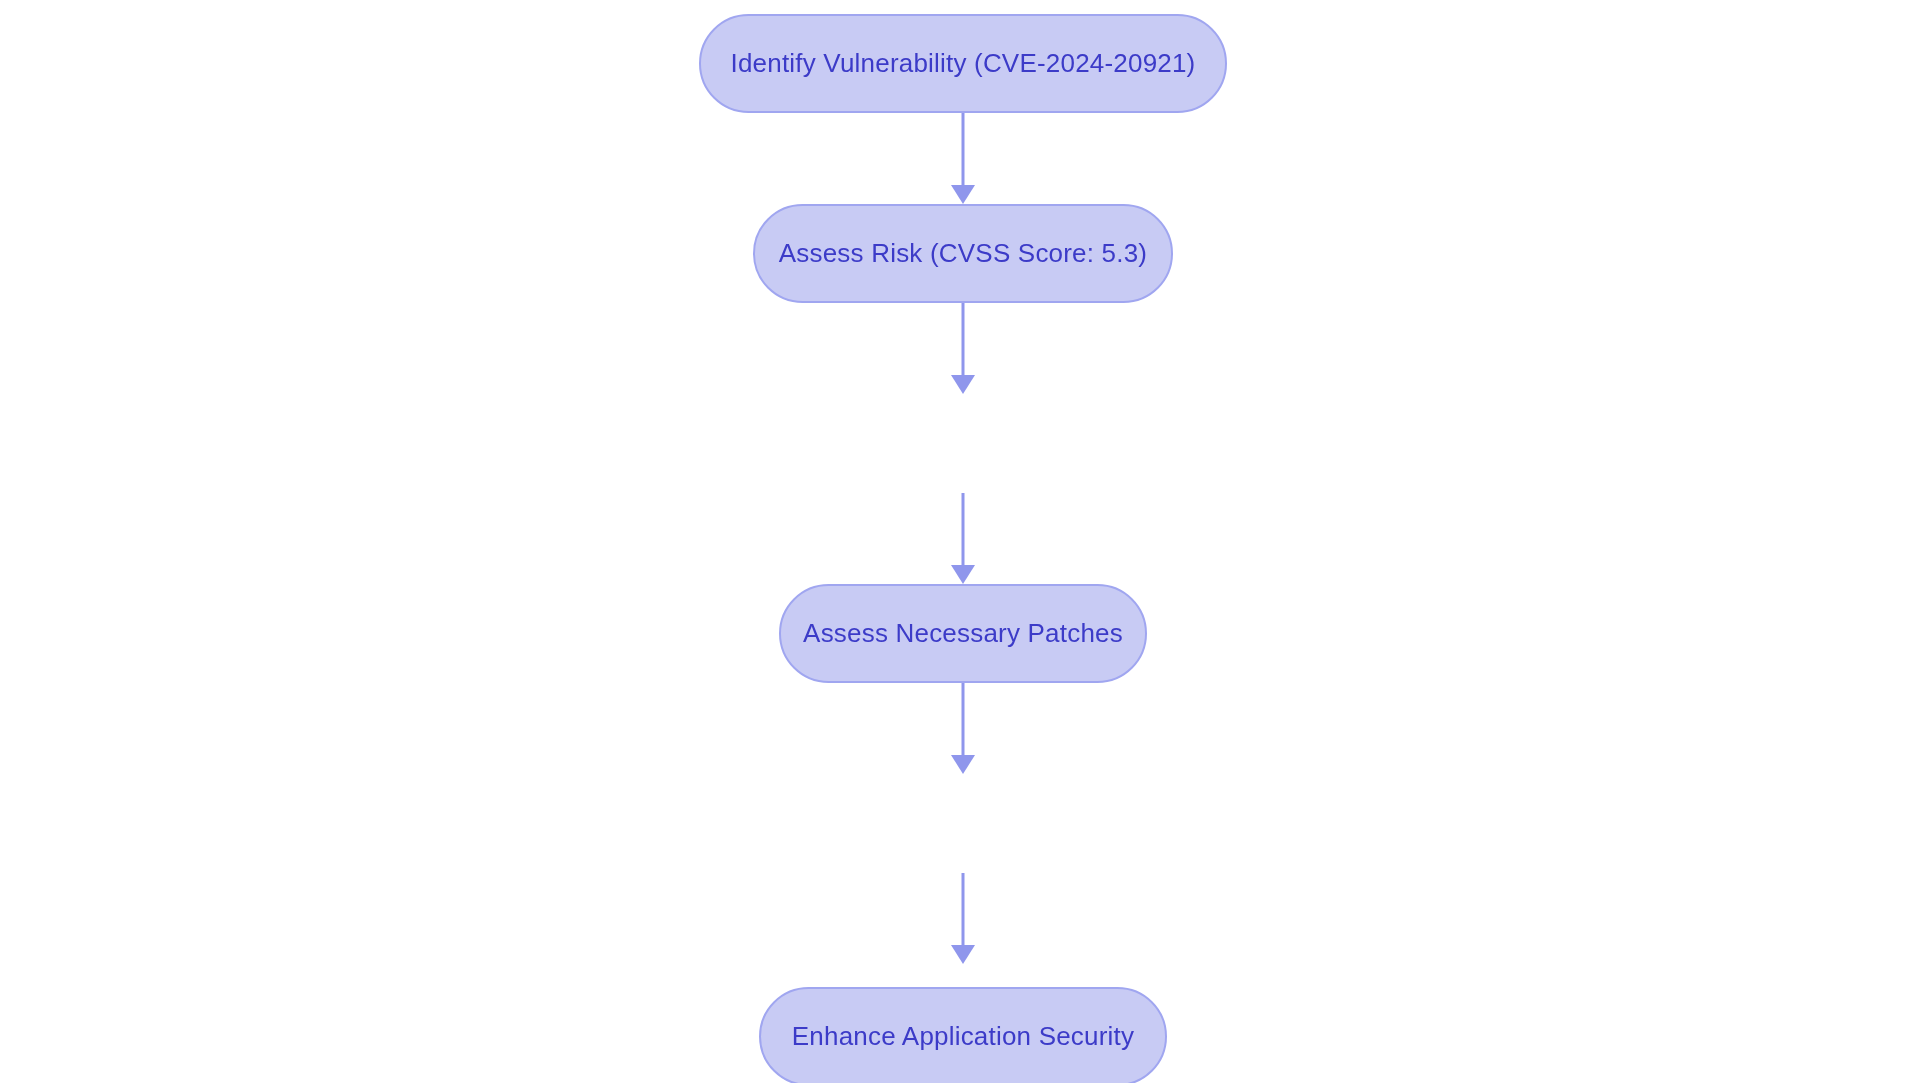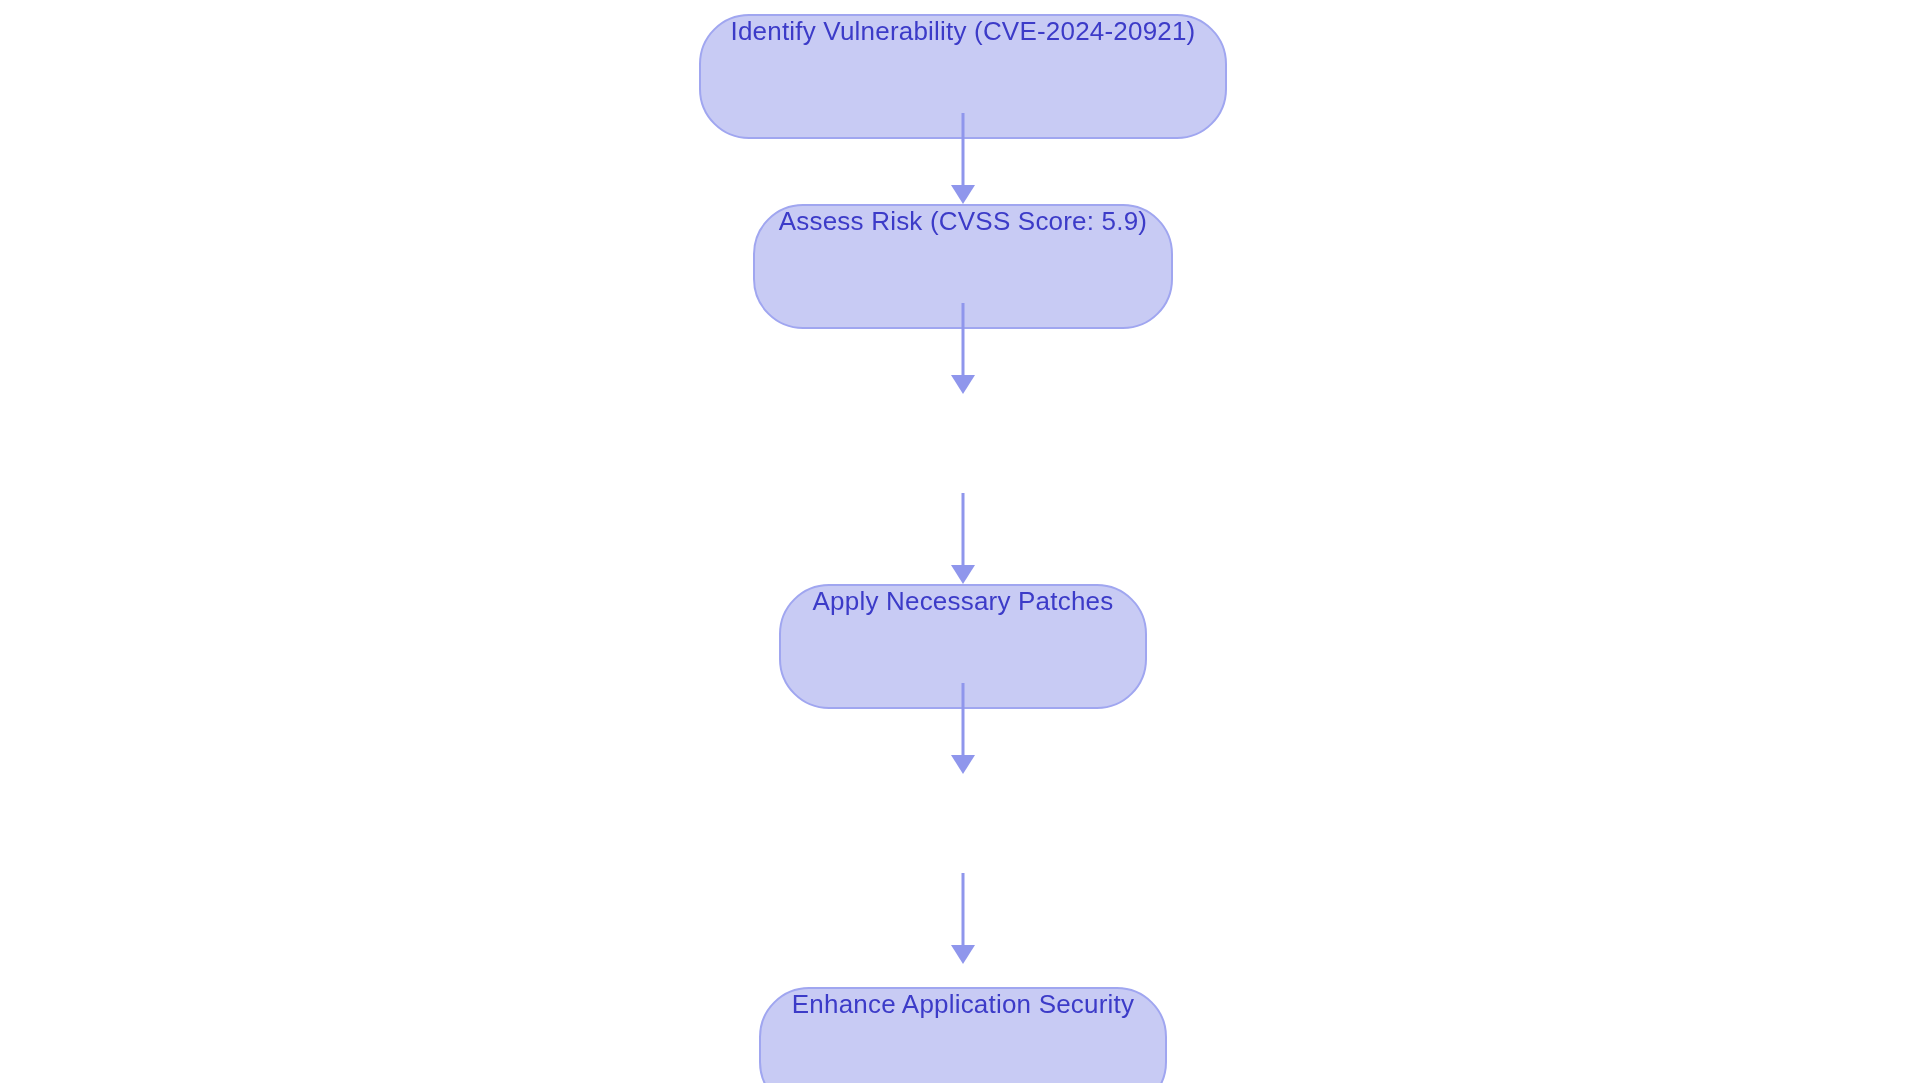--- a/index.html
+++ b/index.html
@@ -18,28 +18,29 @@
     position: relative;
     overflow: hidden;
     font-family: "Liberation Sans", "DejaVu Sans", sans-serif;
   }
   .canvas {
     position: absolute;
     inset: 0;
   }
   .flow-node {
     position: absolute;
-    height: 125px;
+    height: 99px;
     border-radius: 50px;
     background: var(--node-fill);
     border: 2px solid var(--node-border);
     color: var(--node-text);
     font-size: 26px;
     letter-spacing: 0.2px;
     display: flex;
+    align-items: center;
     justify-content: center;
     text-align: center;
     white-space: nowrap;
   }
   .flow-arrow {
     position: absolute;
     left: 951px;
     width: 24px;
   }
   .arrow-line {
@@ -70,36 +71,36 @@
   <div class="flow-node" style="left:699px; top:14px;  width:528px;">
     <span>Identify Vulnerability (CVE-2024-20921)</span>
   </div>
 
   <div class="flow-arrow" style="top:113px; height:91px;">
     <div class="arrow-line"></div>
     <div class="arrow-head"></div>
   </div>
 
   <div class="flow-node" style="left:753px; top:204px; width:420px;">
-    <span>Assess Risk (CVSS Score: 5.9)</span>
+    <span>Assess Risk (CVSS Score: 5.3)</span>
   </div>
 
   <div class="flow-arrow" style="top:303px; height:91px;">
     <div class="arrow-line"></div>
     <div class="arrow-head"></div>
   </div>
 
 
   <div class="flow-arrow" style="top:493px; height:91px;">
     <div class="arrow-line"></div>
     <div class="arrow-head"></div>
   </div>
 
   <div class="flow-node" style="left:779px; top:584px; width:368px;">
-    <span>Apply Necessary Patches</span>
+    <span>Assess Necessary Patches</span>
   </div>
 
   <div class="flow-arrow" style="top:683px; height:91px;">
     <div class="arrow-line"></div>
     <div class="arrow-head"></div>
   </div>
 
 
   <div class="flow-arrow" style="top:873px; height:91px;">
     <div class="arrow-line"></div>

